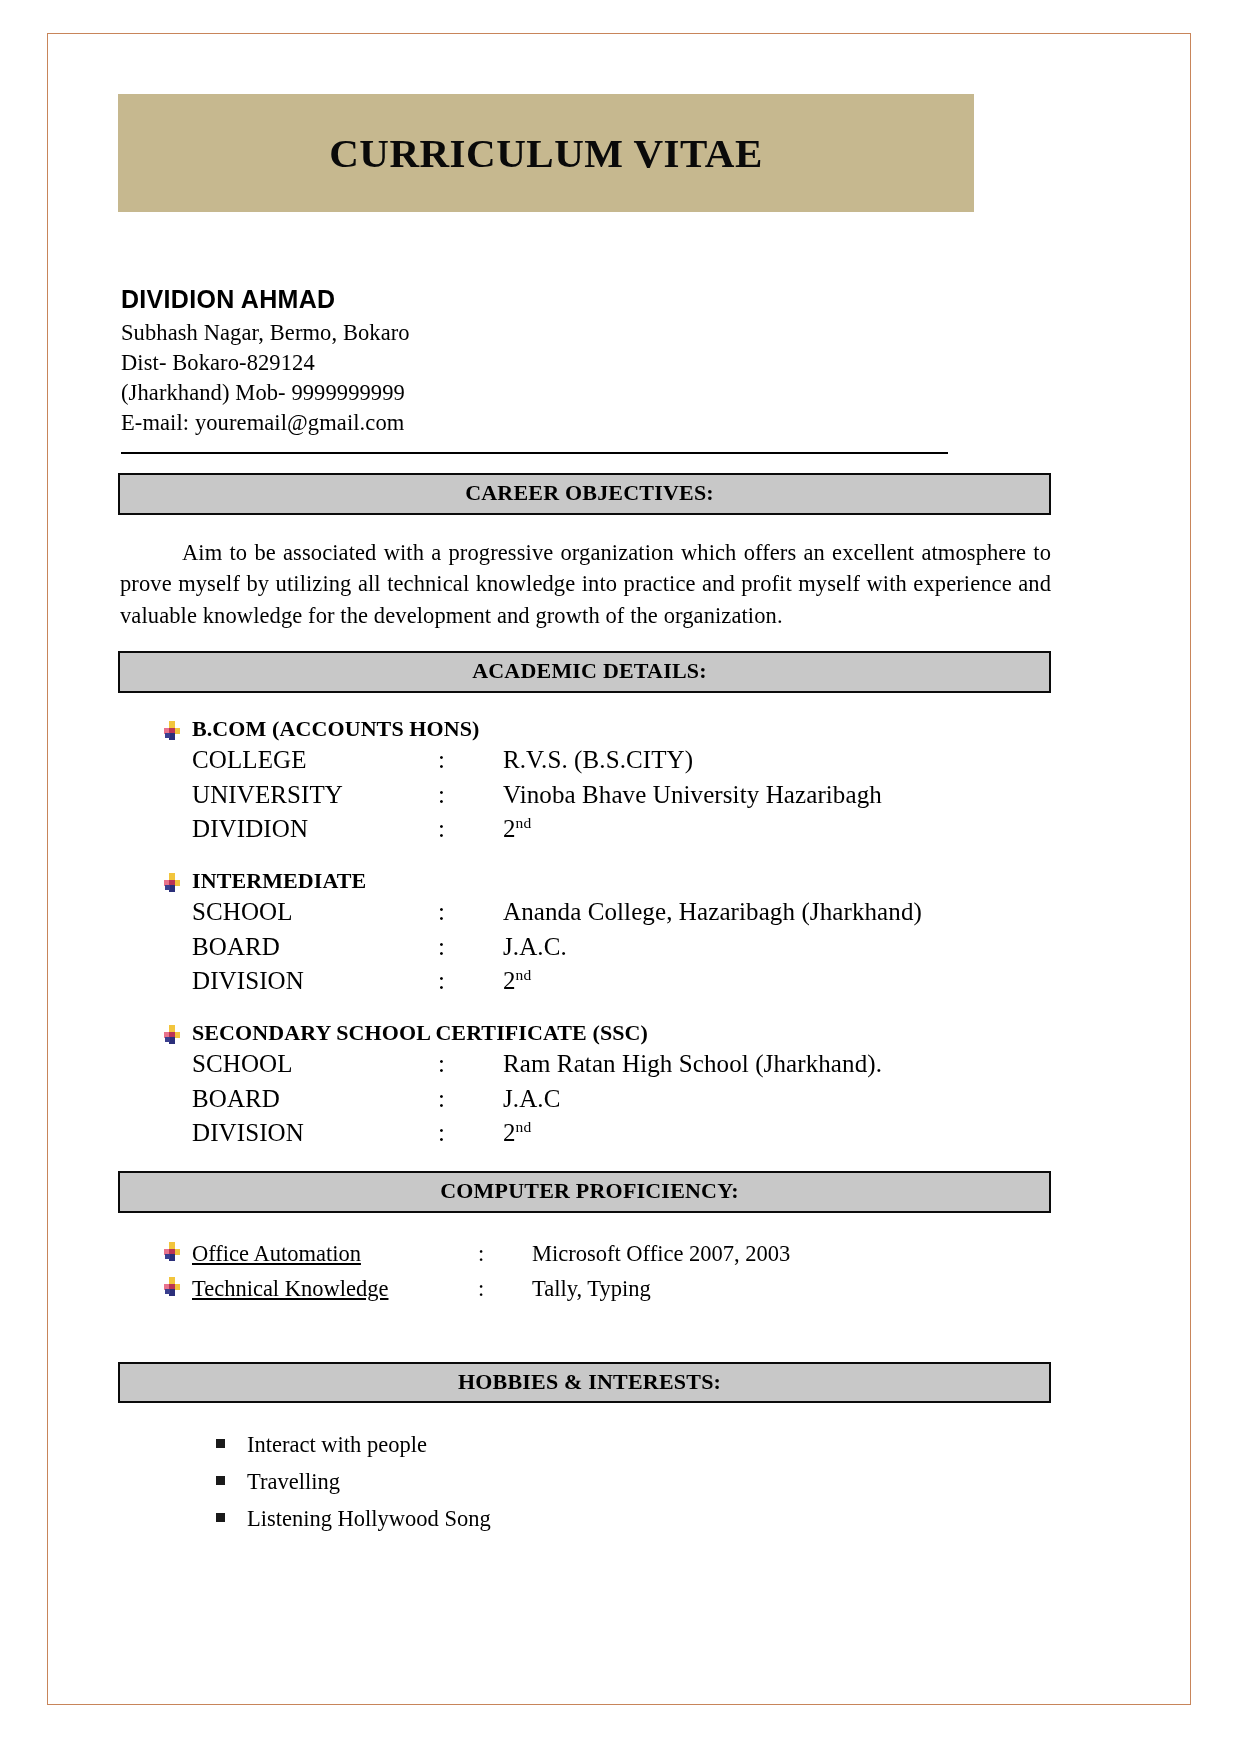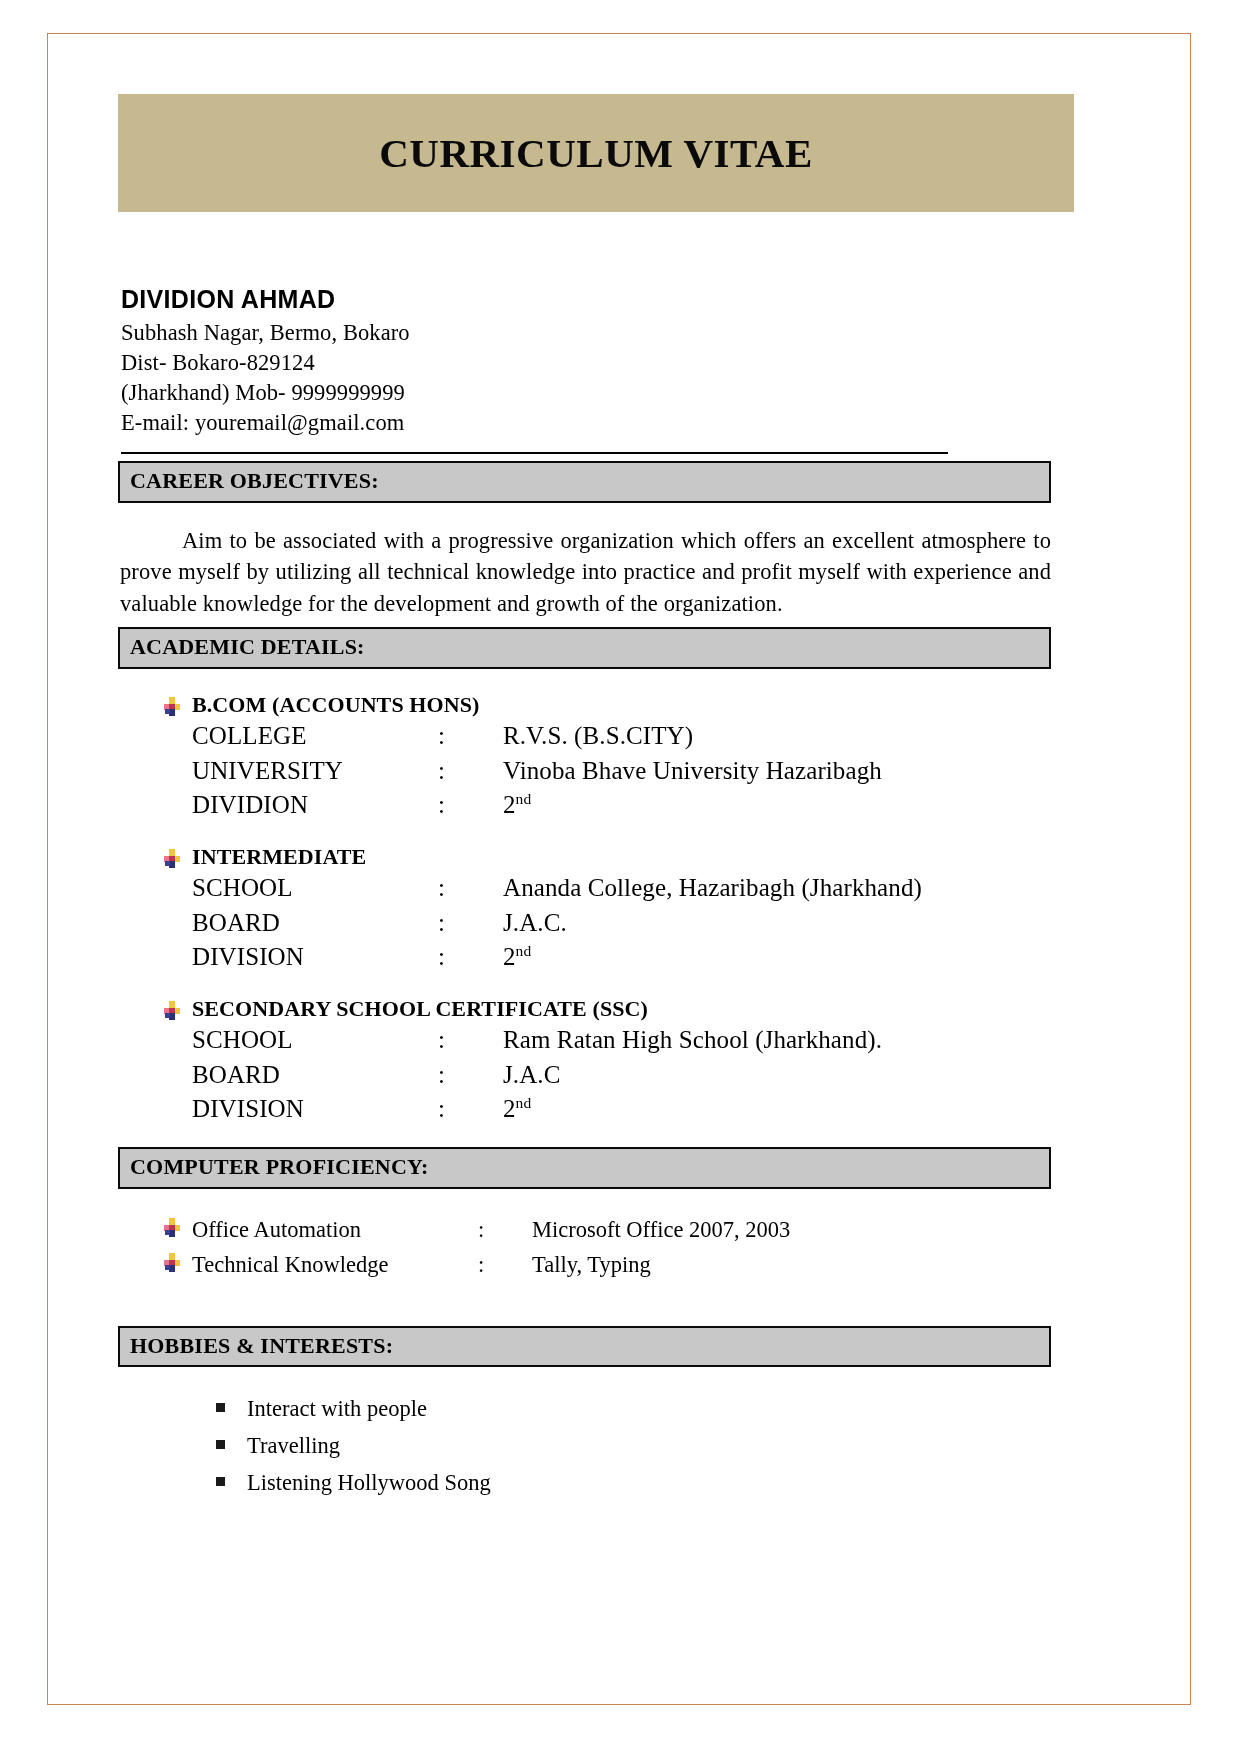--- a/index.html
+++ b/index.html
@@ -39,21 +39,21 @@
   
   .content {
     position: absolute;
     left: 70px;
     top: 30px;
     width: 990px;
   }
 
   
   .title-banner {
-    width: 956px;
+    width: 856px;
     height: 118px;
     background: #c6b88f;
     margin-left: 0px;
     margin-top: 30px;
     display: flex;
     align-items: center;
     justify-content: center;
   }
   .title-banner h1 {
     margin: 0;
@@ -85,27 +85,28 @@
   .contact-rule {
     margin-top: 14px;
     margin-left: 0px;
     width: 827px;
     height: 0;
     border-top: 2.5px solid #000000;
   }
 
   
   .section-bar {
-    margin-top: 7px;
+    margin-top: 19px;
     margin-left: 0px;
     width: 933px;
     background: #c8c8c8;
     border: 2.5px solid #0b0b0b;
     box-sizing: border-box;
     padding: 4px 0 5px 10px;
+    text-align: center;
   }
   .section-bar .section-title {
     font-size: 22px;
     font-weight: bold;
     letter-spacing: 0.2px;
     line-height: 1.3;
   }
 
   
   .objective {
@@ -184,21 +185,21 @@
     margin-top: 25px;
   }
   .prof-row {
     display: flex;
     align-items: flex-start;
     margin-left: 46px;
     font-size: 22.5px;
     line-height: 1.45;
     margin-bottom: 3px;
   }
-  .prof-row .lbl   { width: 286px; flex: 0 0 286px; }
+  .prof-row .lbl   { width: 286px; flex: 0 0 286px; text-decoration: underline; }
   .prof-row .colon { width: 54px;  flex: 0 0 54px; }
   .prof-row .val   { flex: 1 1 auto; }
 
   
   .hobbies {
     margin-top: 26px;
     margin-left: 98px;
     text-align: center;
   }
   .hobby-row {

